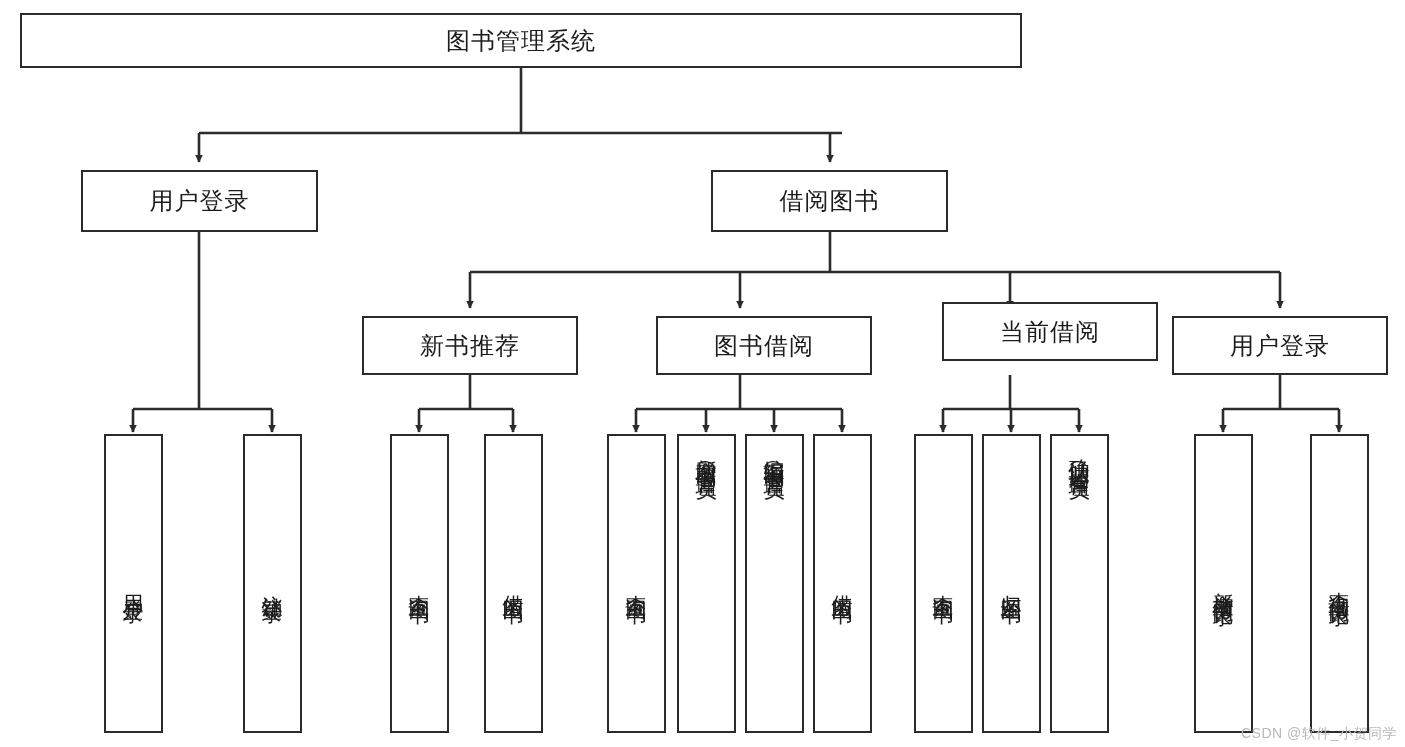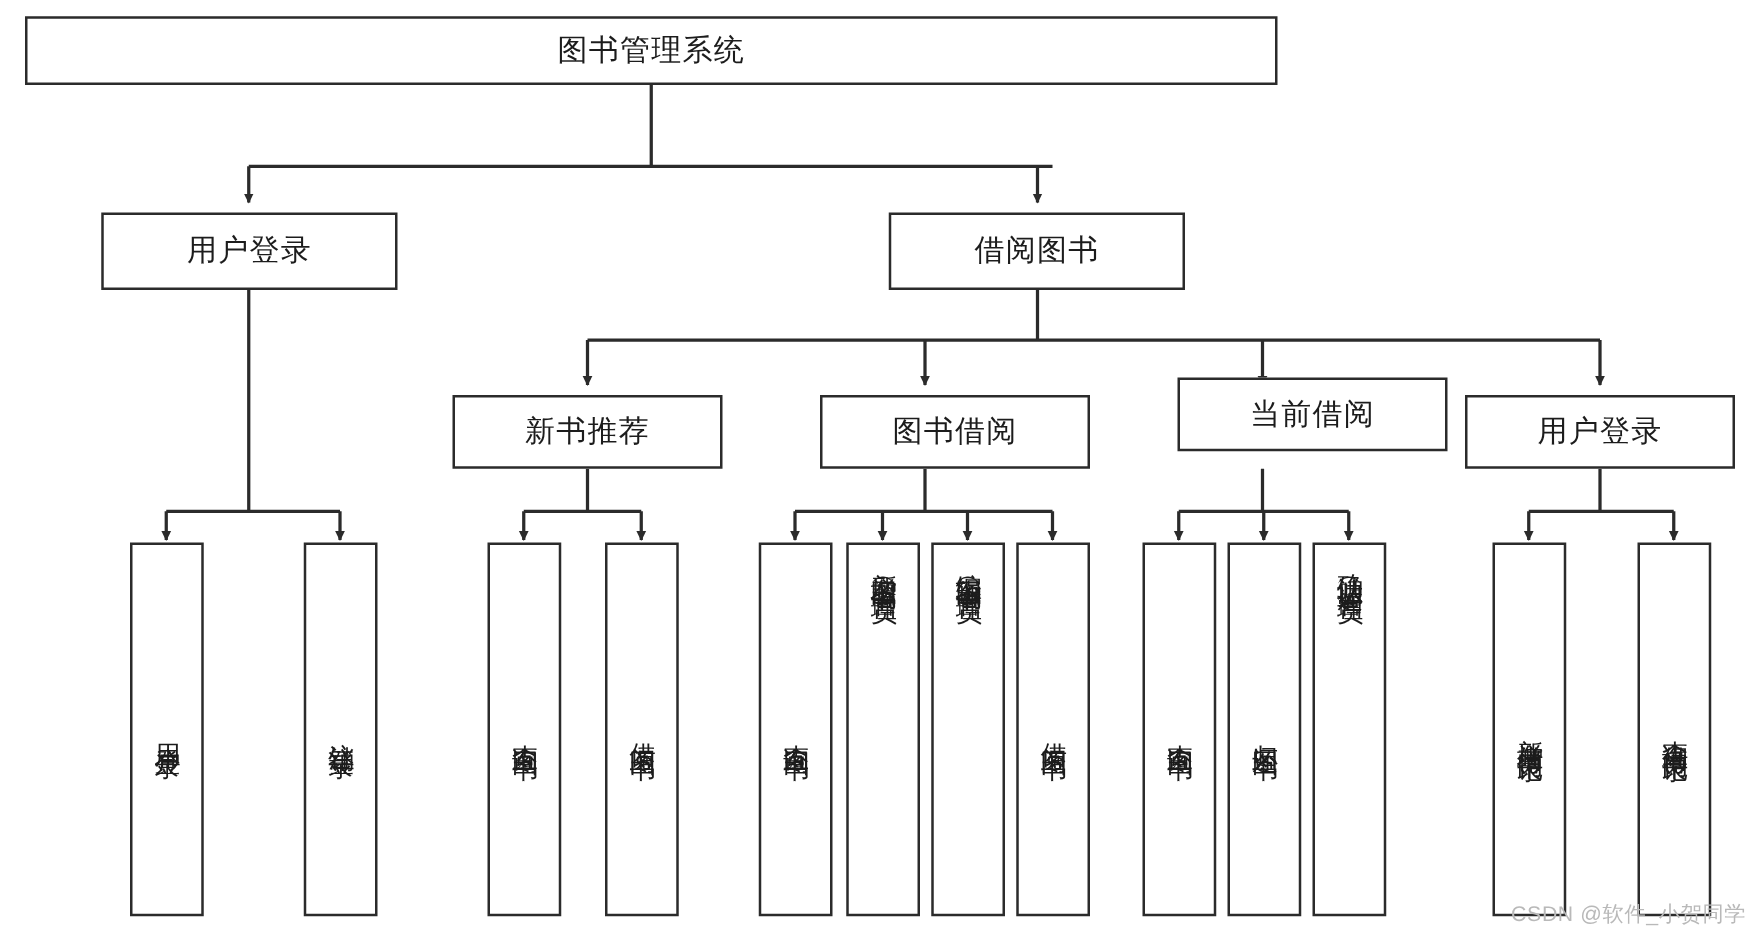--- a/index.html
+++ b/index.html
@@ -51,21 +51,21 @@
     white-space:nowrap;
   }
   .node.leaf.centered{
     align-items:center;
     padding-top:0;
   }
   #watermark{
     position:absolute;
     right:8px;
     bottom:4px;
-    font-size:17px;
+    font-size:14px;
     color:#b9b9b9;
     letter-spacing:0.5px;
     z-index:5;
     white-space:nowrap;
   }
 </style>
 </head>
 <body>
 
 <div id="canvas">

